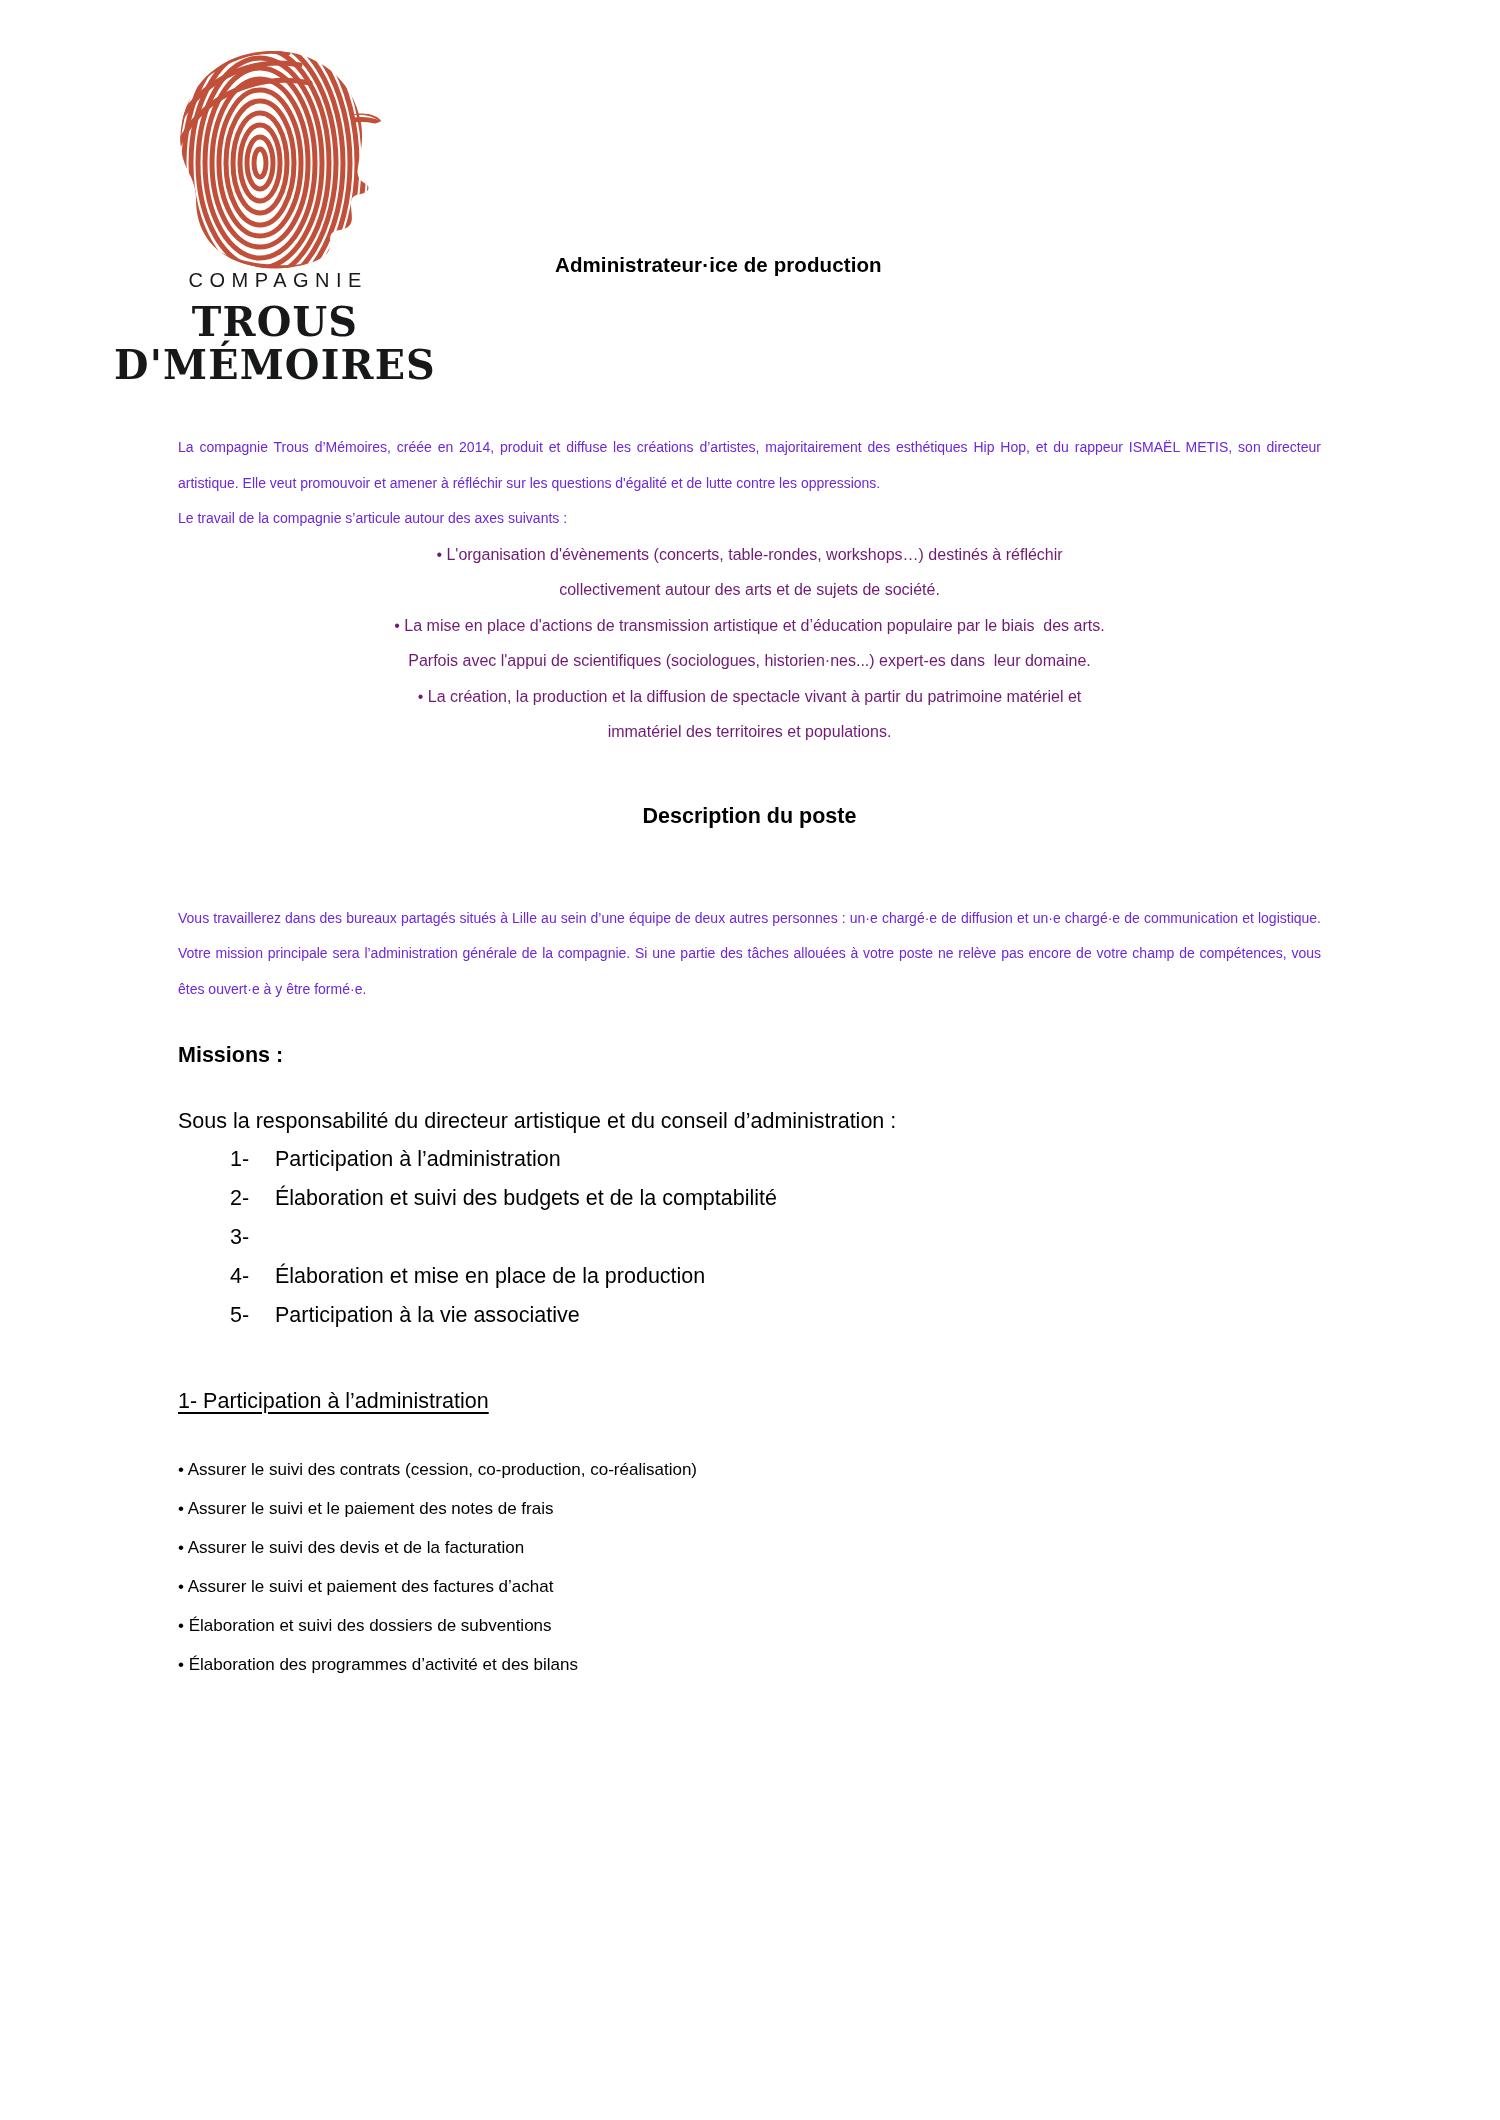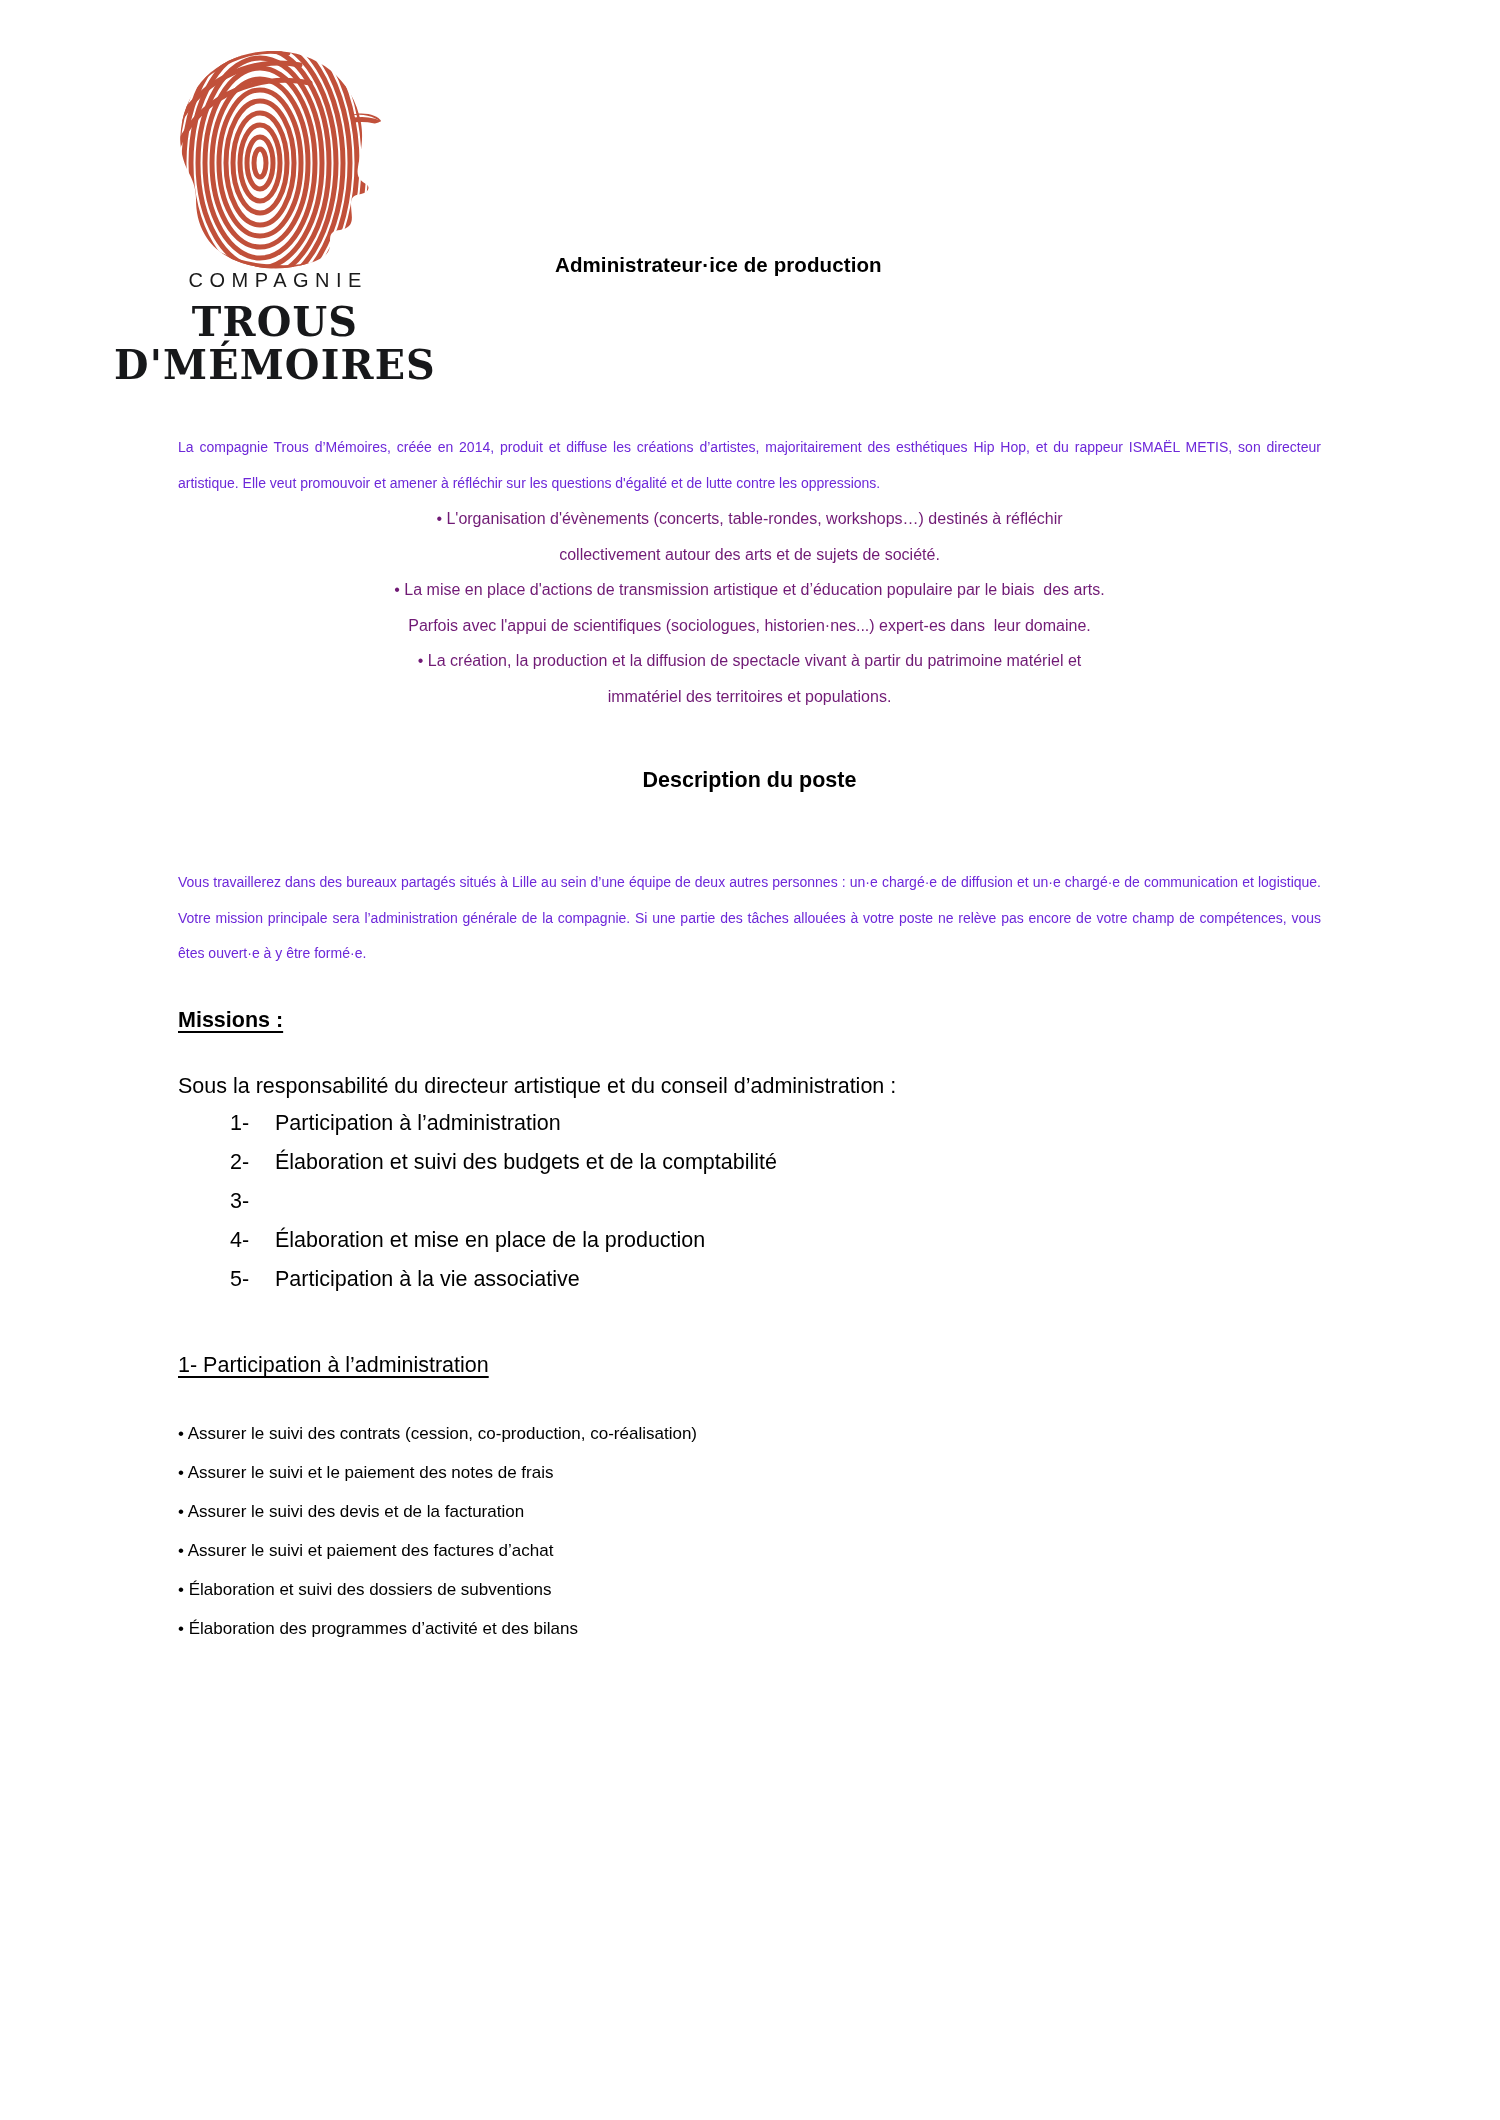--- a/index.html
+++ b/index.html
@@ -112,21 +112,20 @@
     margin: 0;
     color: #000;
   }
   .spacer-sm { height: 36px; }
   .spacer-md { height: 54px; }
   .spacer-lg { height: 72px; }
 
   .underline-bold {
     font-size: 21.5px;
     font-weight: 700;
-    text-decoration: underline;
     text-underline-offset: 4px;
     margin: 0;
     color: #000;
   }
 
   .underline-plain {
     font-size: 21.5px;
     font-weight: 400;
     text-decoration: underline;
     text-underline-offset: 4px;
@@ -253,20 +252,21 @@
       <div class="logo-name">TROUS D'MÉMOIRES</div>
     </div>
 
     <div class="doc-title">Administrateur·ice de production</div>
   </div>
 
   <div class="content">
 
     <p class="para">La compagnie Trous d’Mémoires, créée en 2014, produit et diffuse les créations d’artistes, majoritairement des esthétiques Hip Hop, et du rappeur ISMAËL METIS, son directeur artistique. Elle veut promouvoir et amener à réfléchir sur les questions d'égalité et de lutte contre les oppressions.</p>
 
+    <p class="para left">Le travail de la compagnie s’articule autour des axes suivants :</p>
 
     <div class="bullet-line">• L'organisation d'évènements (concerts, table-rondes, workshops…) destinés à réfléchir
 collectivement autour des arts et de sujets de société.</div>
     <div class="bullet-line">• La mise en place d'actions de transmission artistique et d’éducation populaire par le biais  des arts.
 Parfois avec l'appui de scientifiques (sociologues, historien·nes...) expert-es dans  leur domaine.</div>
     <div class="bullet-line">• La création, la production et la diffusion de spectacle vivant à partir du patrimoine matériel et
 immatériel des territoires et populations.</div>
 
     <div class="spacer-md"></div>
 

